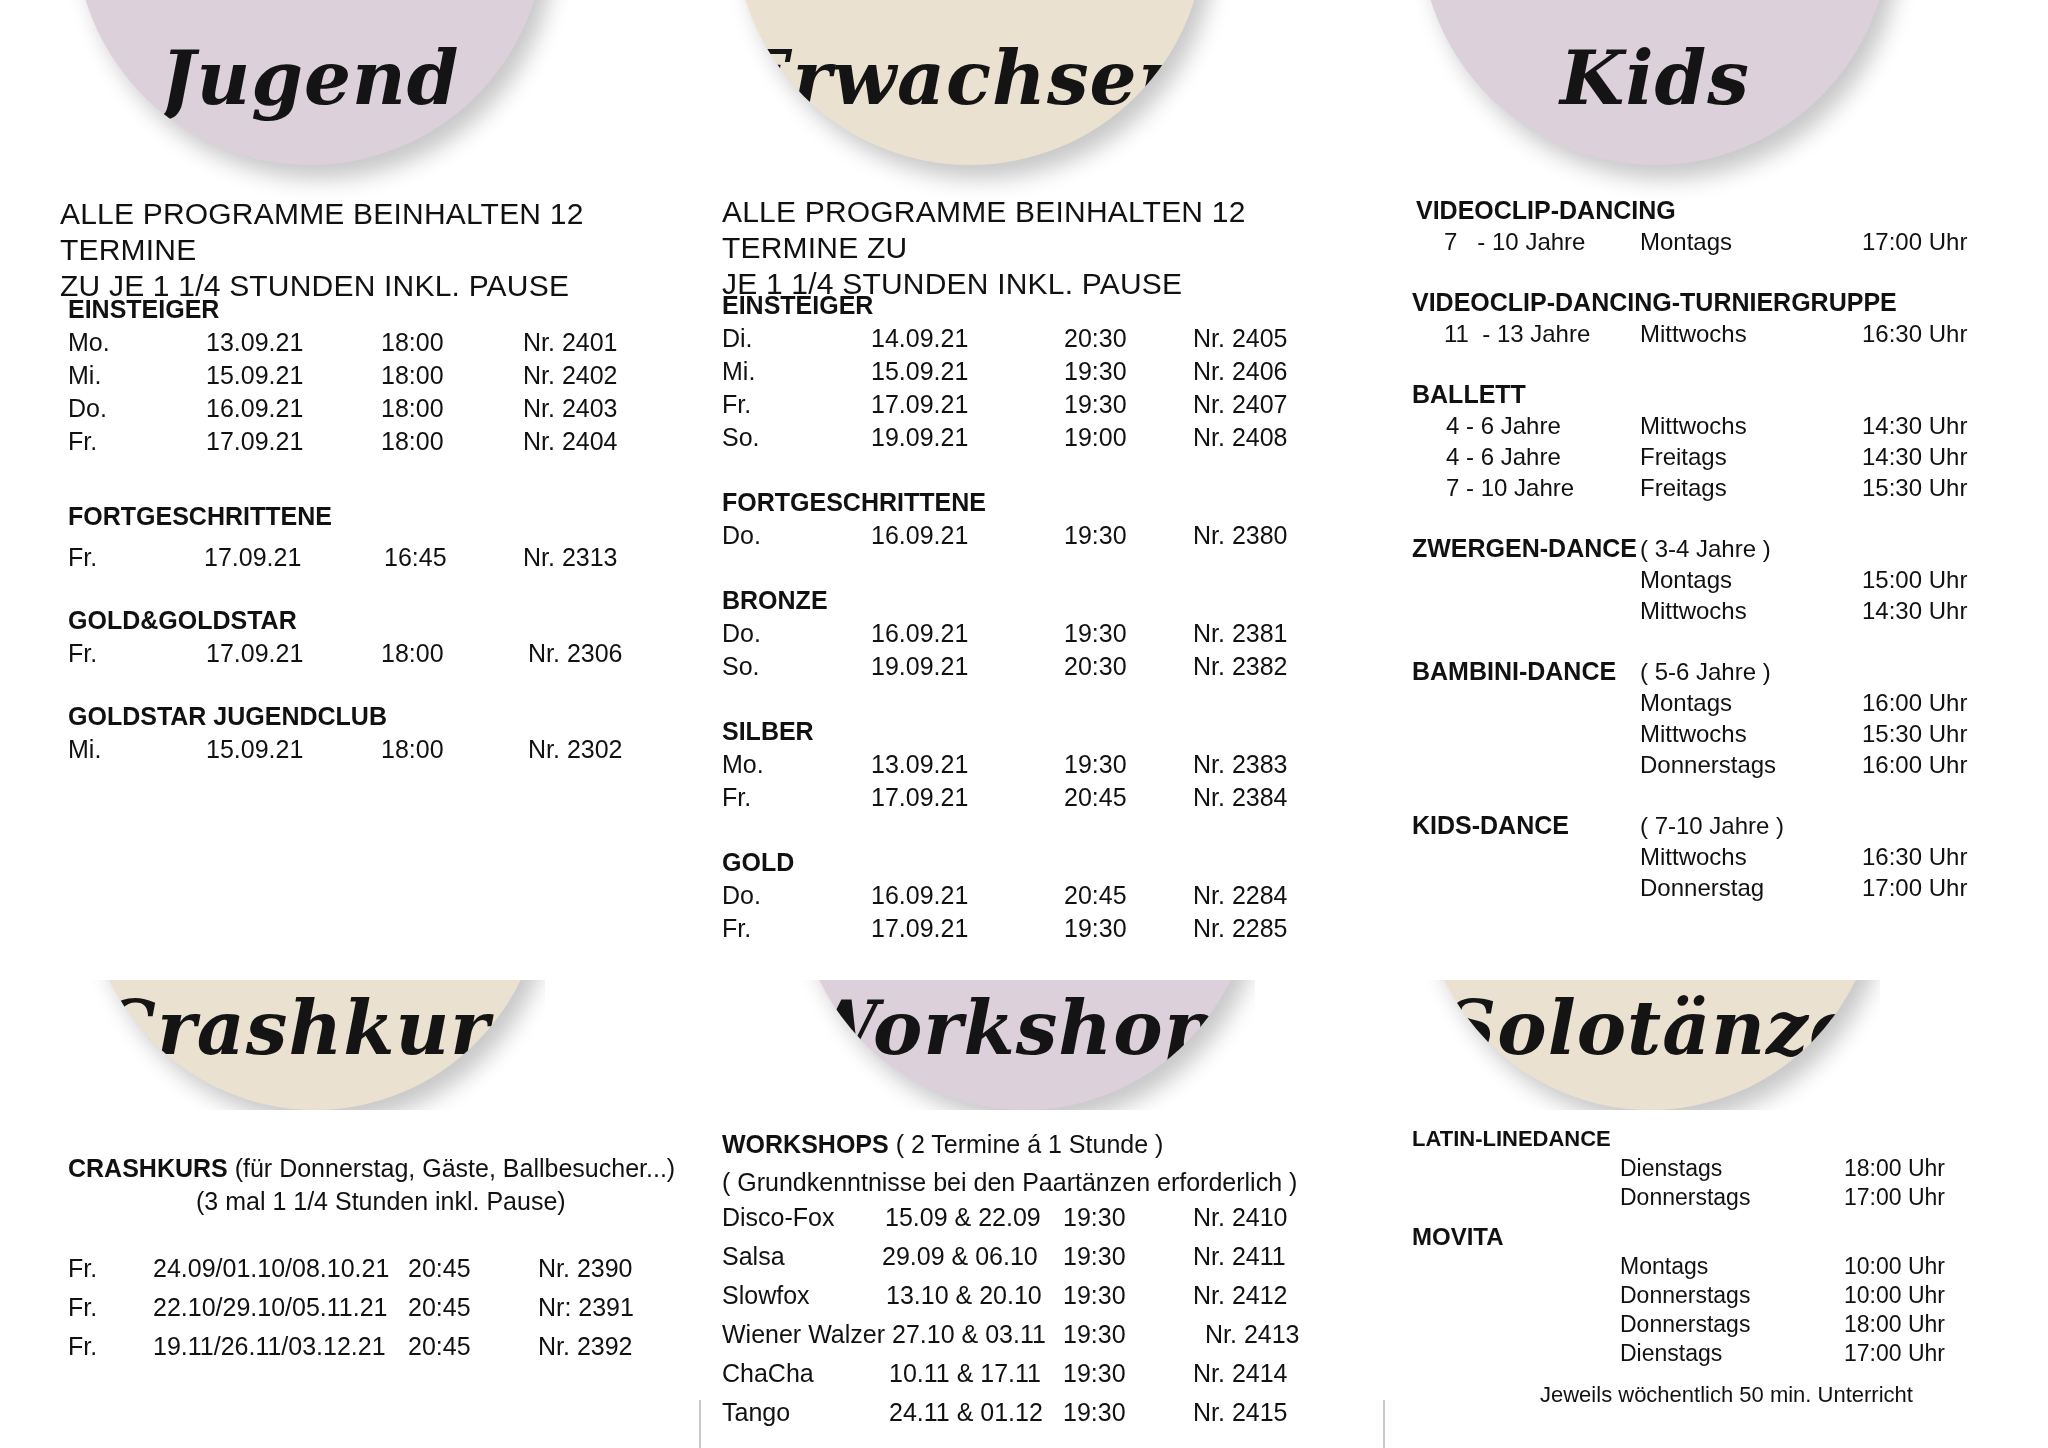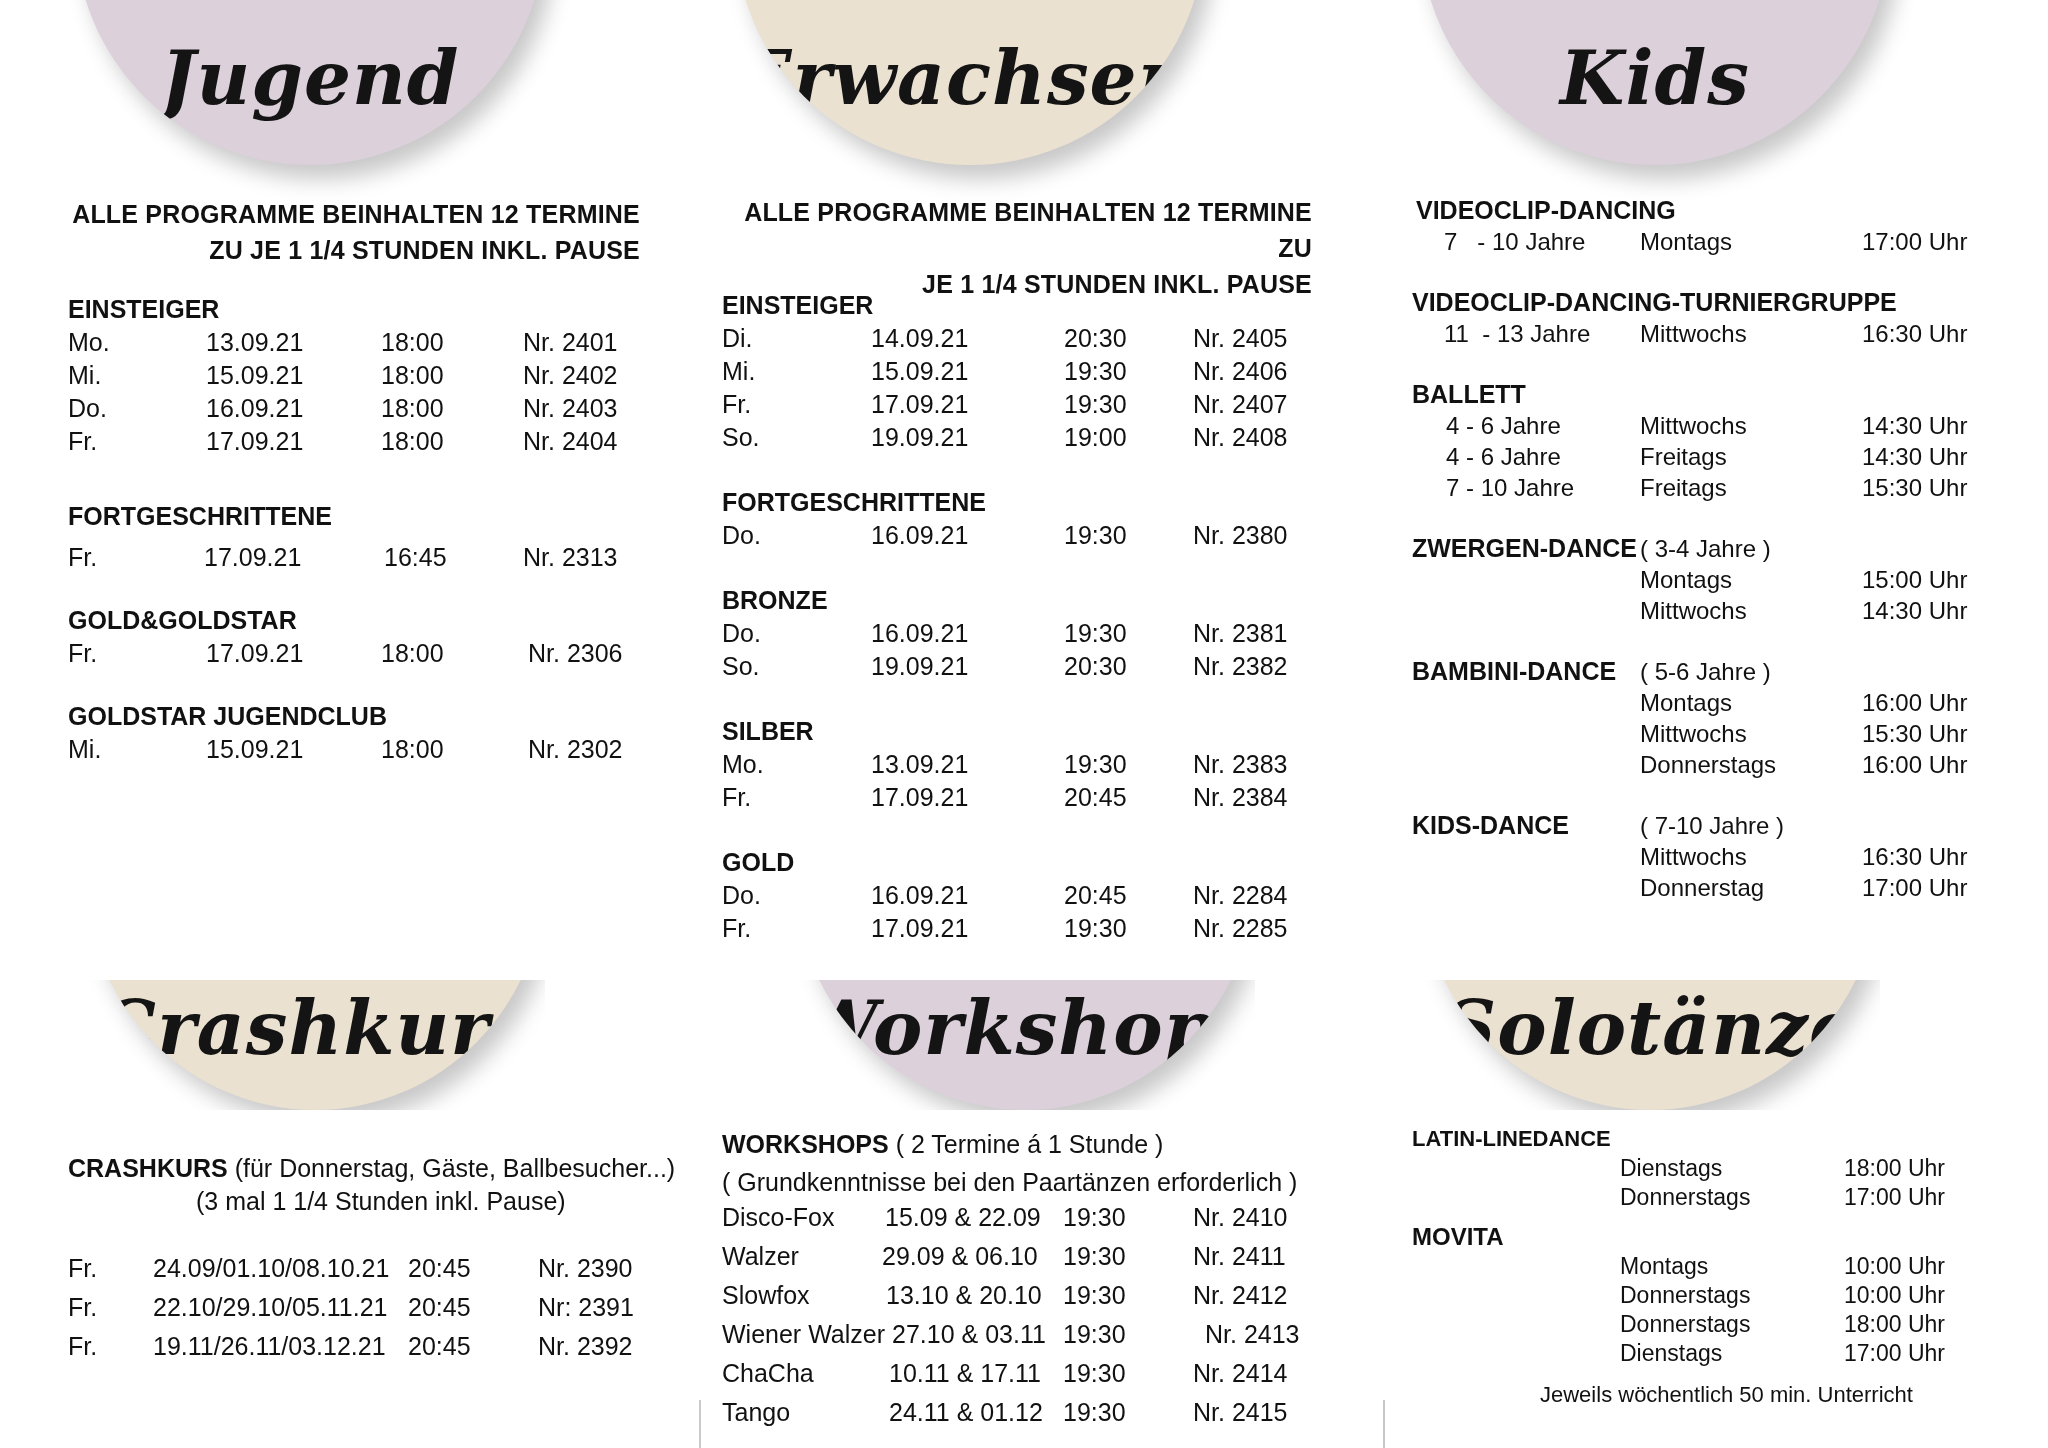--- a/index.html
+++ b/index.html
@@ -13,21 +13,21 @@
     }
     .circle.purple { background: #dcd0da; }
     .circle.beige { background: #ebe1d1; }
     .circle .title {
       position: absolute; left: 0; right: 0; text-align: center;
       font-family: "DejaVu Serif", serif; font-style: italic; font-weight: bold;
       font-size: 74px; letter-spacing: 1px; color: #141414;
     }
 
     .block { position: absolute; font-size: 25px; line-height: 33px; }
-    .intro { position: absolute; text-align: right; font-size: 25px; line-height: 36px; font-weight: bold; letter-spacing: 0.2px; }
+    .intro { position: absolute; text-align: left; font-size: 30px; line-height: 36px; font-weight: normal; letter-spacing: 0.2px; }
     .heading { font-weight: bold; font-size: 25px; }
     .row { position: relative; height: 33px; white-space: nowrap; }
     .row span { position: absolute; top: 0; }
     .gap { height: 40px; }
 
     .vline { position: absolute; width: 2px; background: #c9c9c9; }
   </style>
 </head>
 <body>
 
@@ -307,21 +307,21 @@
     <span class="heading">WORKSHOPS</span><span> ( 2 Termine á 1 Stunde )</span>
   </div>
   <div data-name="workshops-intro-line2" style="line-height:38px; white-space:nowrap;">( Grundkenntnisse bei den Paartänzen erforderlich )</div>
   <div class="row" data-name="workshop-row" style="height:39px">
       <span style="left:0">Disco-Fox</span>
       <span style="left:163px">15.09 &amp; 22.09</span>
       <span style="left:341px">19:30</span>
       <span style="left:471px">Nr. 2410</span>
     </div>
   <div class="row" data-name="workshop-row" style="height:39px">
-      <span style="left:0">Walzer</span>
+      <span style="left:0">Salsa</span>
       <span style="left:160px">29.09 &amp; 06.10</span>
       <span style="left:341px">19:30</span>
       <span style="left:471px">Nr. 2411</span>
     </div>
   <div class="row" data-name="workshop-row" style="height:39px">
       <span style="left:0">Slowfox</span>
       <span style="left:164px">13.10 &amp; 20.10</span>
       <span style="left:341px">19:30</span>
       <span style="left:471px">Nr. 2412</span>
     </div>

